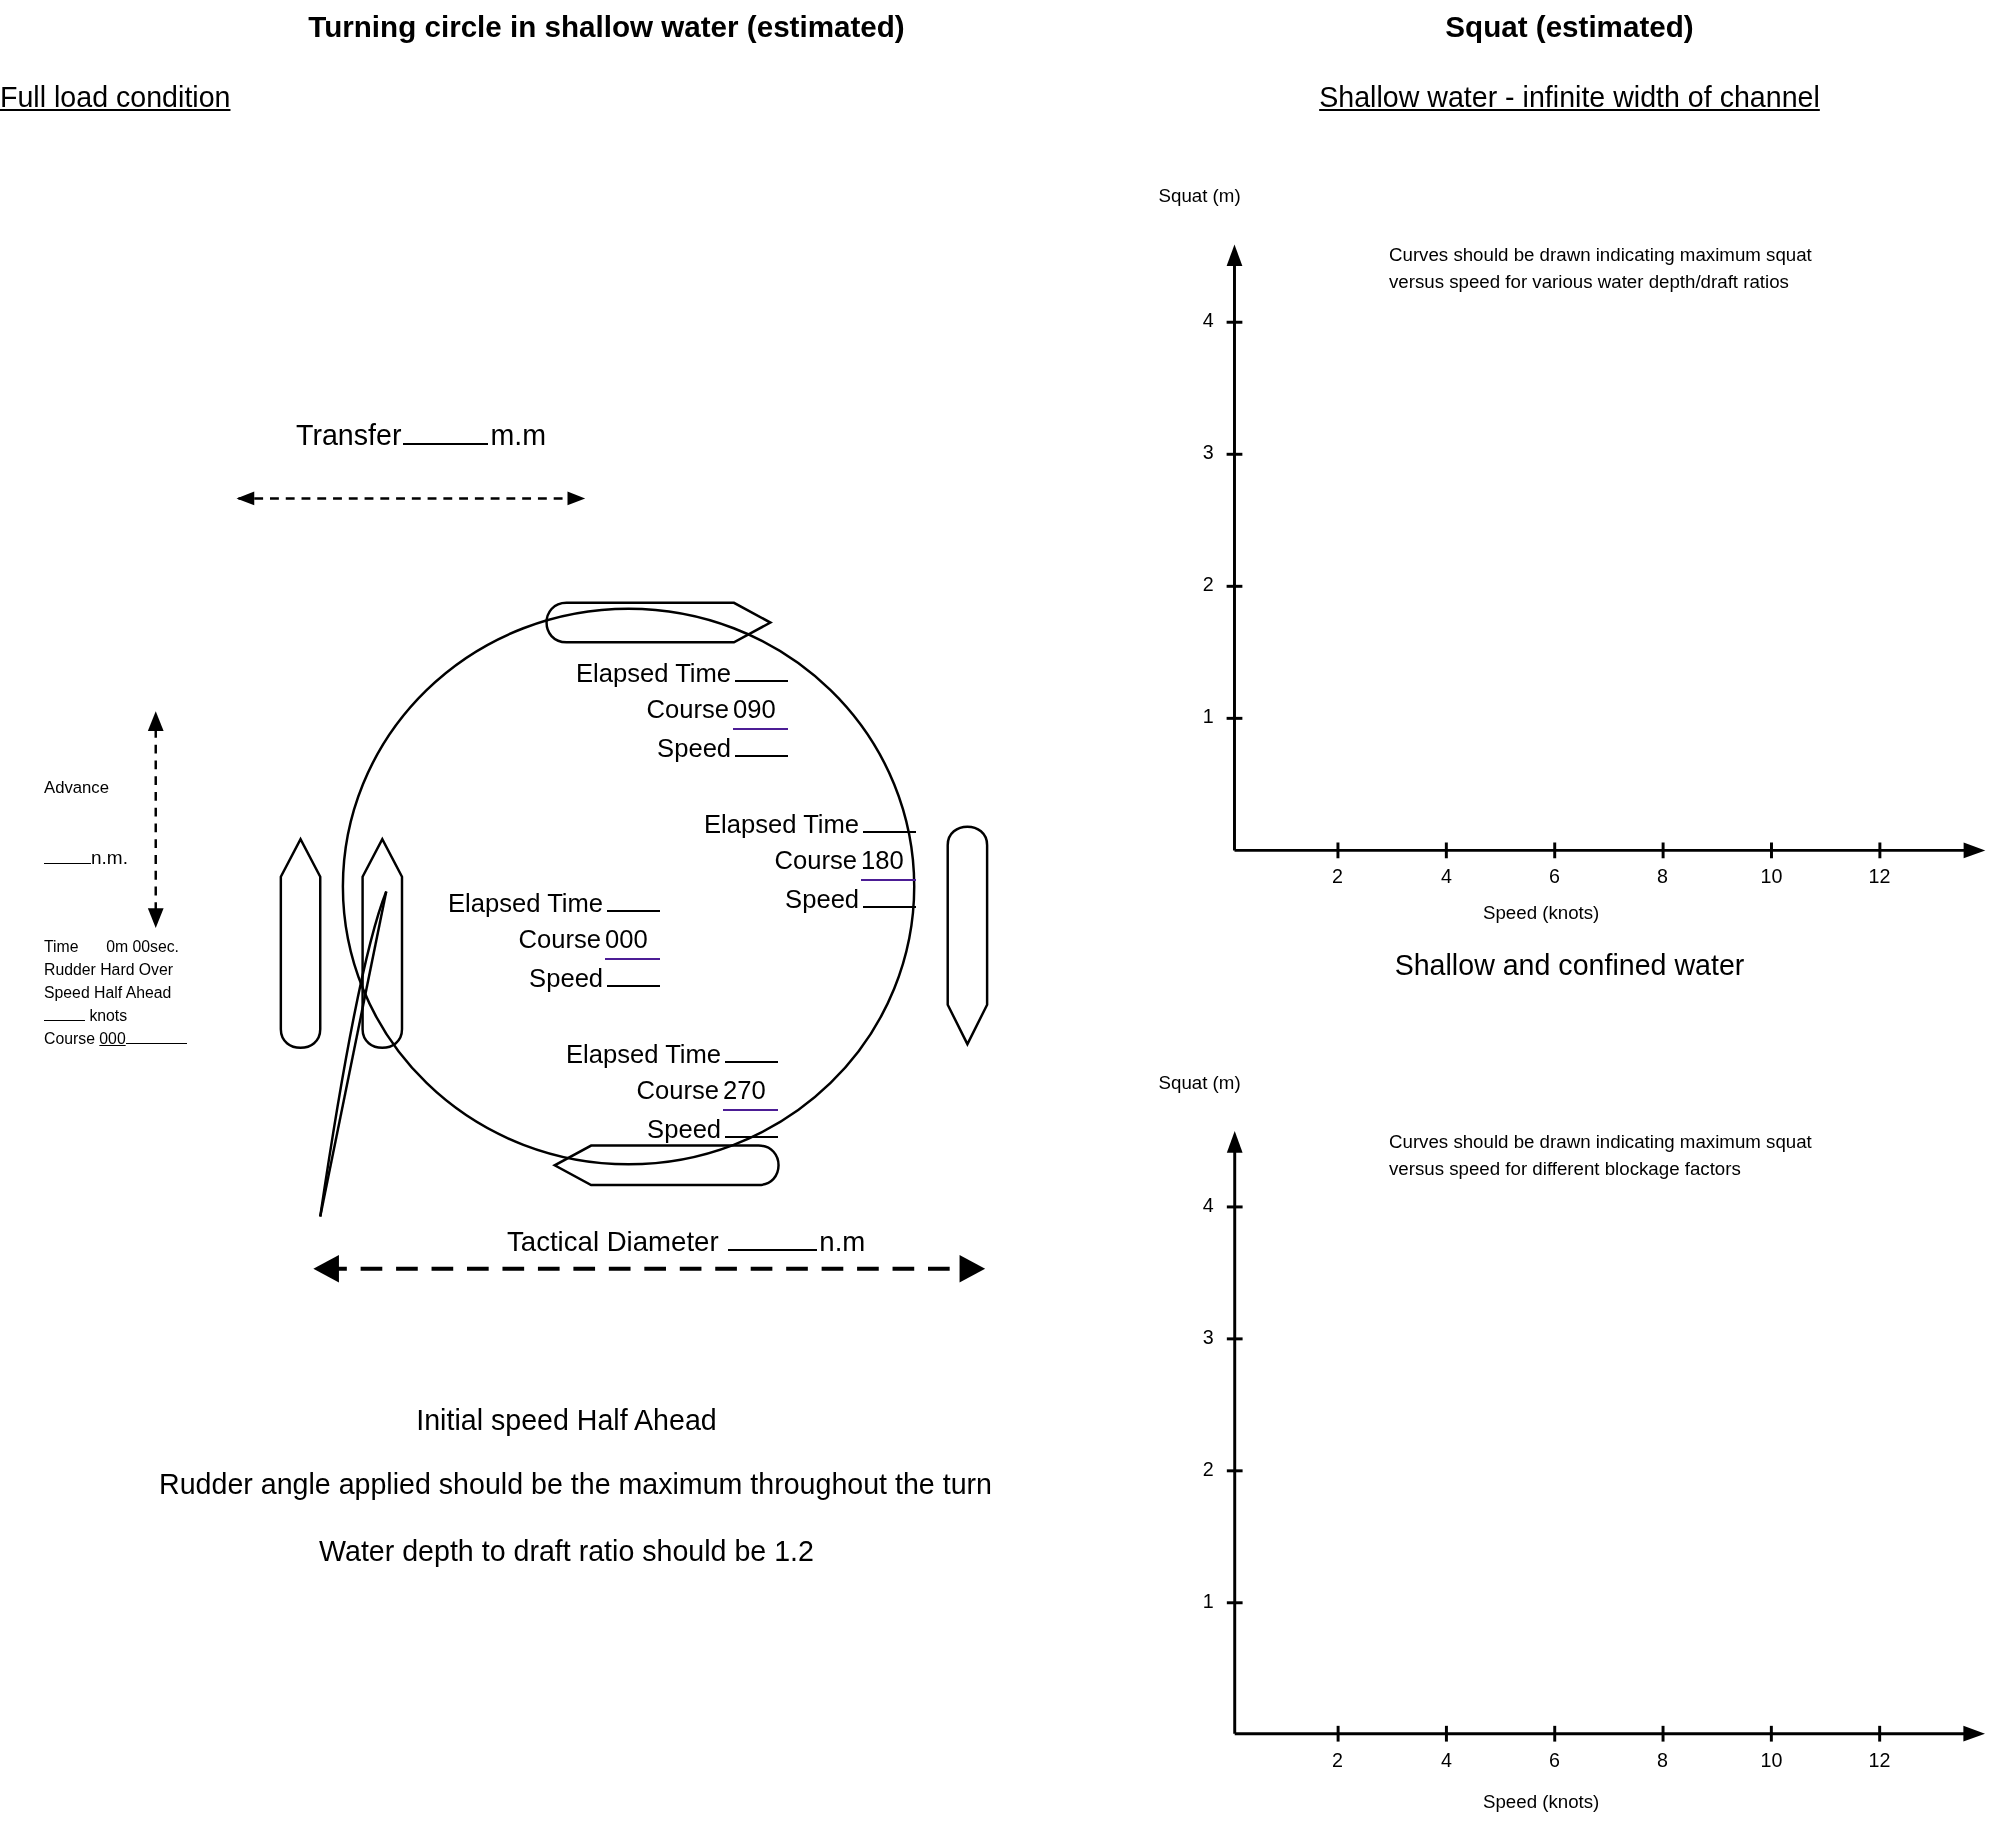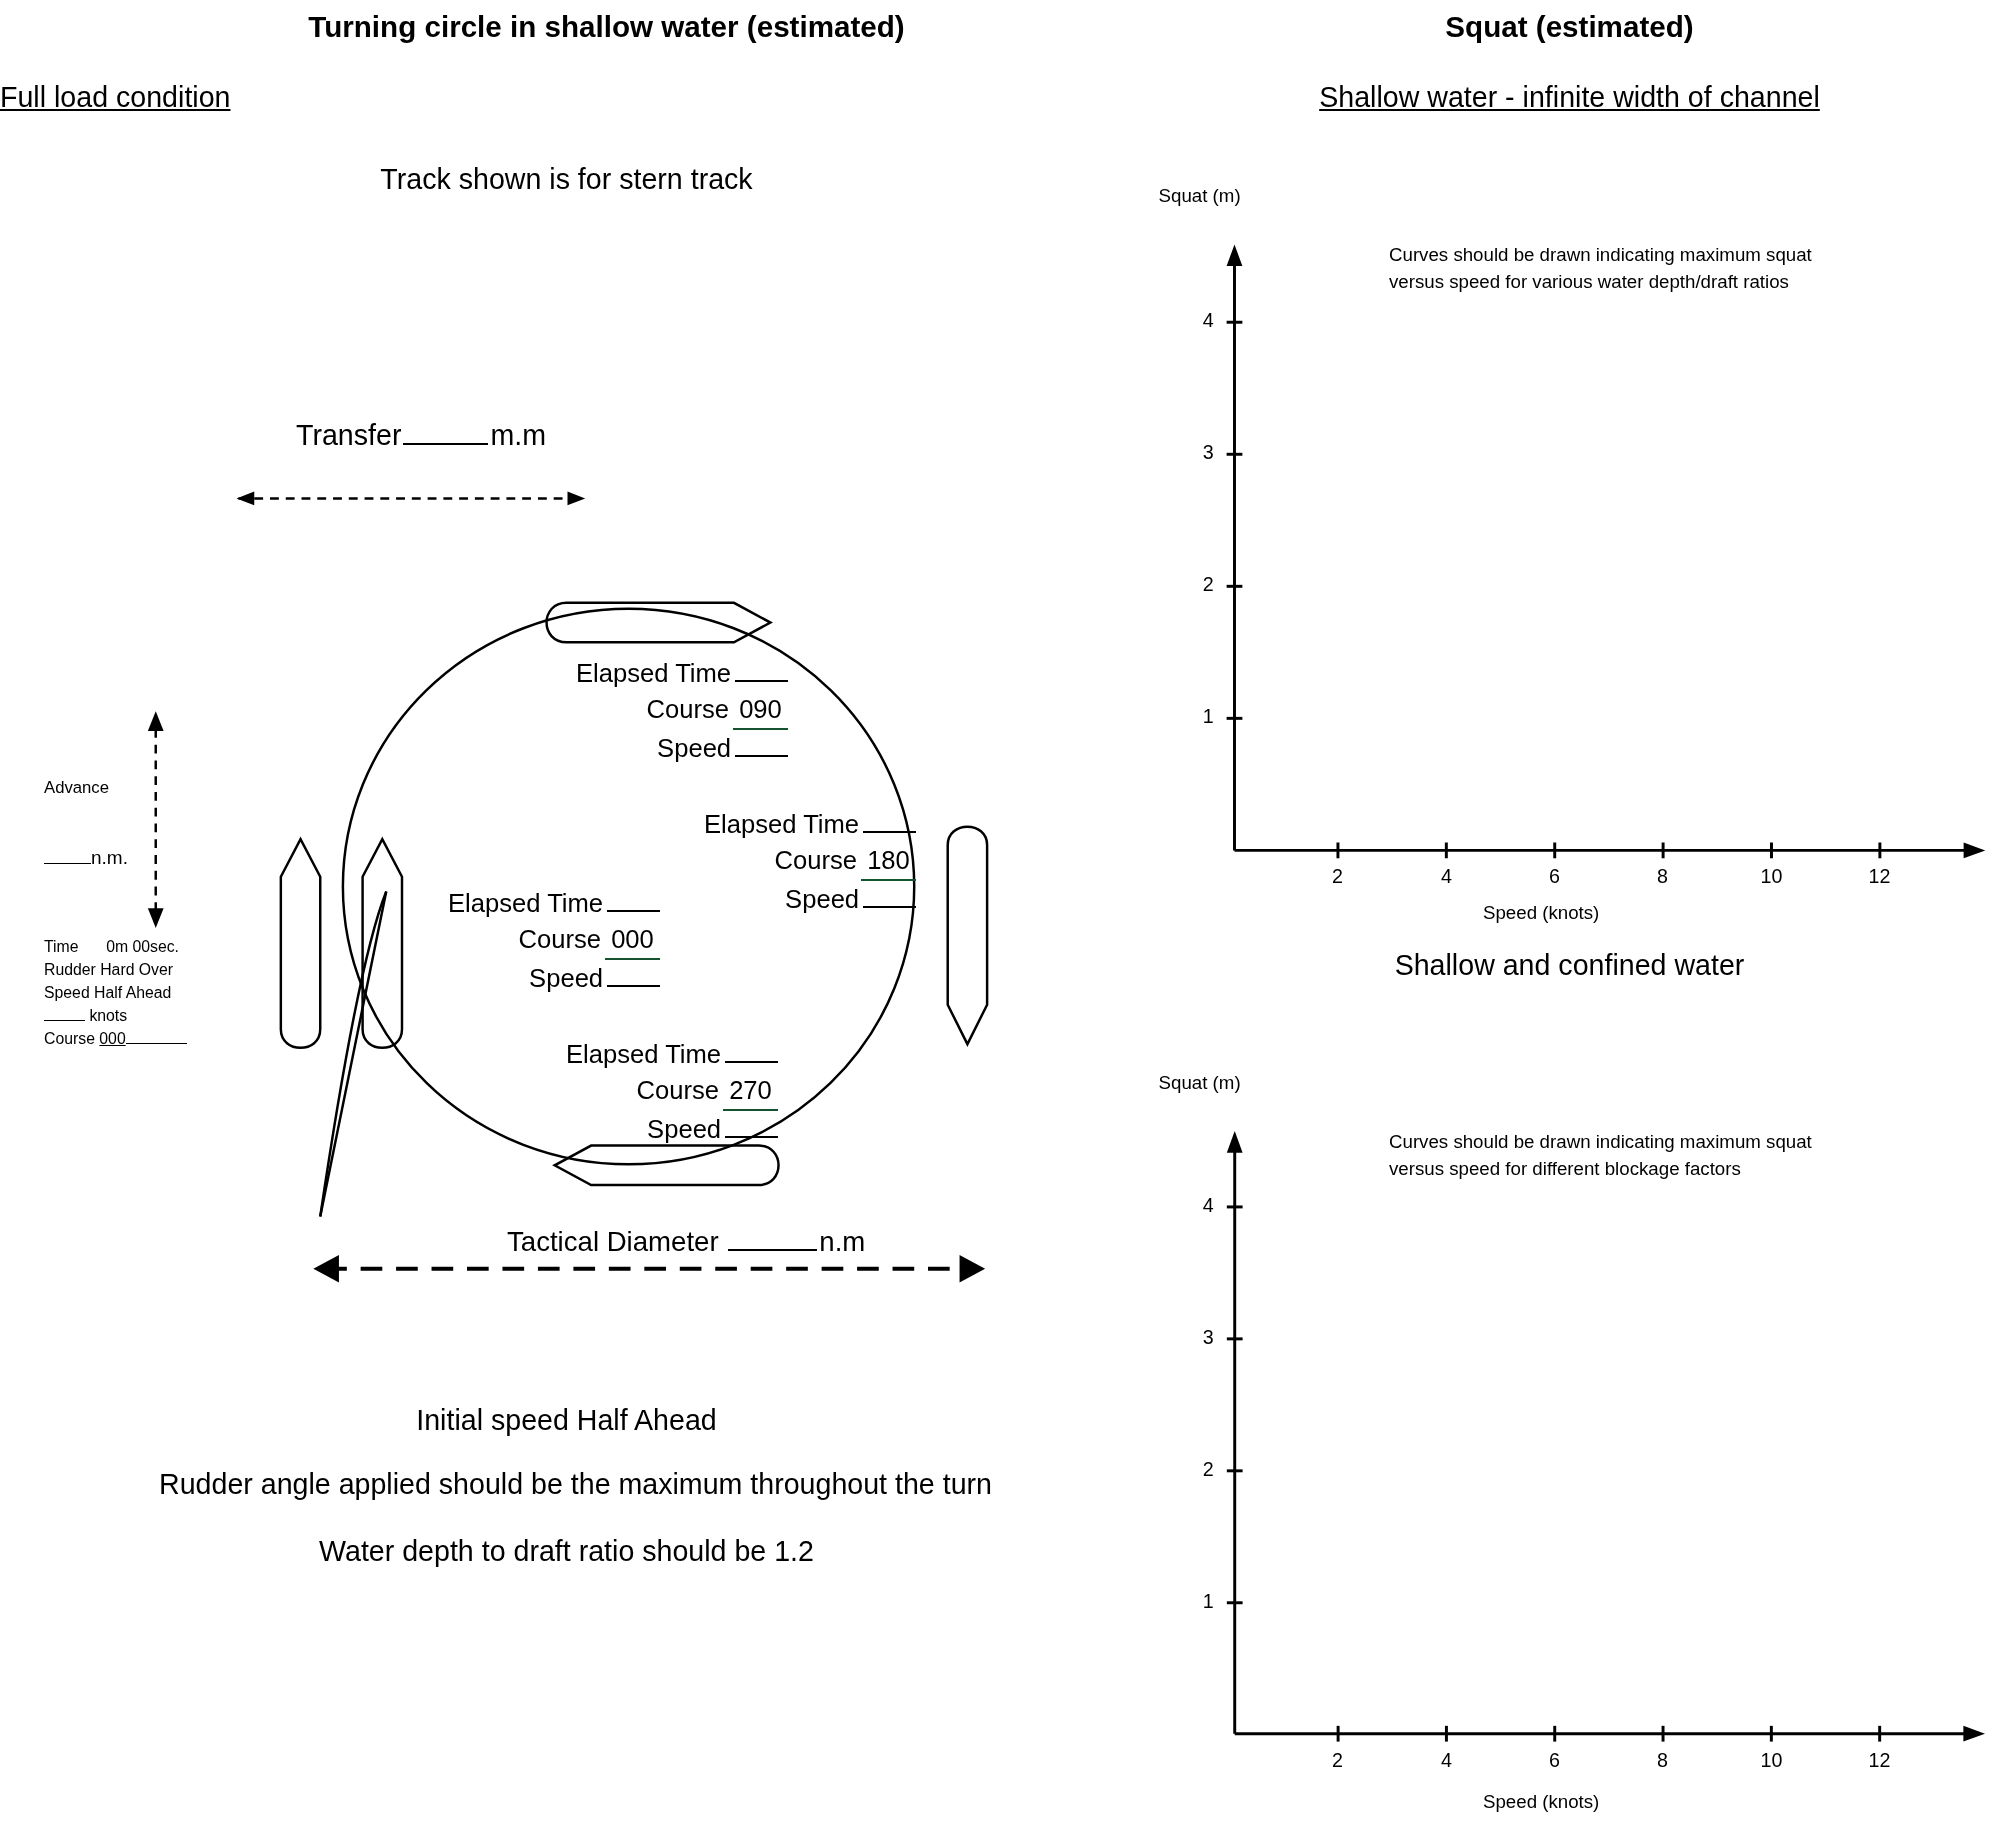--- a/index.html
+++ b/index.html
@@ -89,22 +89,22 @@
     white-space: nowrap;
   }
   .leg-block .row { display: block; }
   .leg-block .blank {
     display: inline-block; width: 53px;
     border-bottom: 2px solid #000;
     margin-left: 3.9px;
   }
   .leg-block .val {
     display: inline-block; min-width: 55px;
-    border-bottom: 2px solid #14532d;
-    margin-left: 3.9px; text-align: center;
+    border-bottom: 2px solid #4c1d95;
+    margin-left: 3.9px; text-align: left;
   }
 
   #leg-090 { left: 552px; top: 655px; width: 236px; text-align: right; }
   #leg-180 { left: 680px; top: 806px; width: 236px; text-align: right; }
   #leg-000 { left: 424px; top: 885px; width: 236px; text-align: right; }
   #leg-270 { left: 542px; top: 1036px; width: 236px; text-align: right; }
 
   #tactical-label {
     position: absolute;
     left: 507px; top: 1226px;
@@ -177,21 +177,20 @@
   }
   svg { display: block; }
 </style>
 </head>
 <body>
 
 <div id="left-panel">
 
   <div id="left-title">Turning circle in shallow water (estimated)</div>
   <div id="left-subtitle"><span>Full load condition</span></div>
-  <div id="left-note">Track shown is for stern track</div>
 
   <div id="transfer-label">
     <span>Transfer</span><span class="blank"></span><span>m.m</span>
   </div>
 
   <div id="advance-label">Advance</div>
   <div id="advance-nm"><span class="blank"></span><span>n.m.</span></div>
 
   <div id="start-block">
     <div id="start-time-row">

